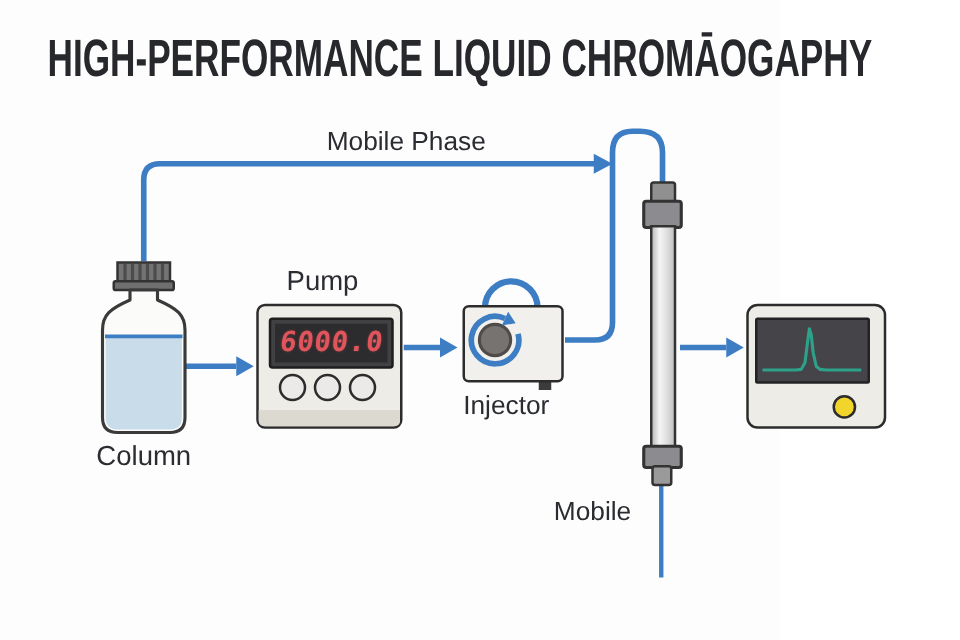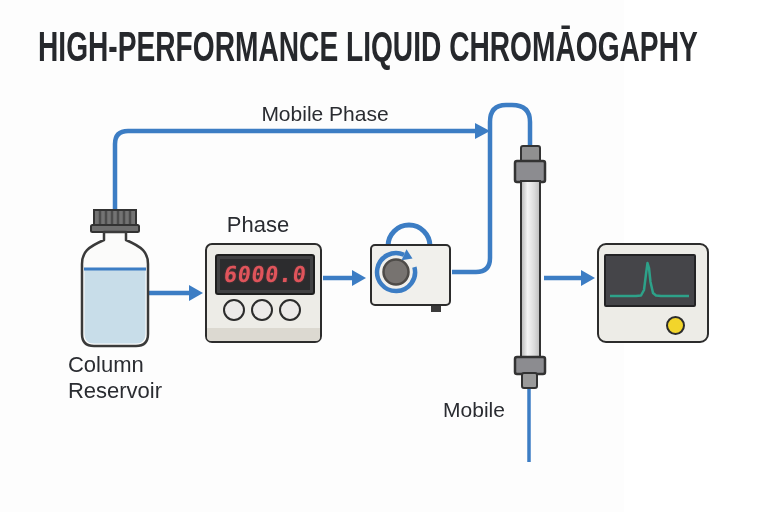--- a/index.html
+++ b/index.html
@@ -143,22 +143,22 @@
   <div class="detector-box">
     <div class="detector-screen">
       <svg width="87" height="48" viewBox="0 0 87 48">
         <polyline points="4,40 30,40 35,39.5 38,34 40,18 41.5,7 43,12 44.5,26 47,37 50,39.5 55,40 83,40" fill="none" stroke="var(--peak-teal)" stroke-width="2.5" stroke-linejoin="round"></polyline>
       </svg>
     </div>
     <div class="detector-btn"></div>
   </div>
 
   <div class="lbl" style="left:325px;top:101px">Mobile Phase</div>
-  <div class="lbl big" style="left:258px;top:212px">Phase</div>
+  <div class="lbl big" style="left:258px;top:212px">Pump</div>
+  <div class="lbl" style="left:405px;top:312px">Injector</div>
   <div class="lbl big" style="left:115px;top:352px">
     <div>Column</div>
-    <div>Reservoir</div>
   </div>
   <div class="lbl" style="left:474px;top:397px">
     <div>Mobile</div>
   </div>
 
 </div>
 
 </body></html>

